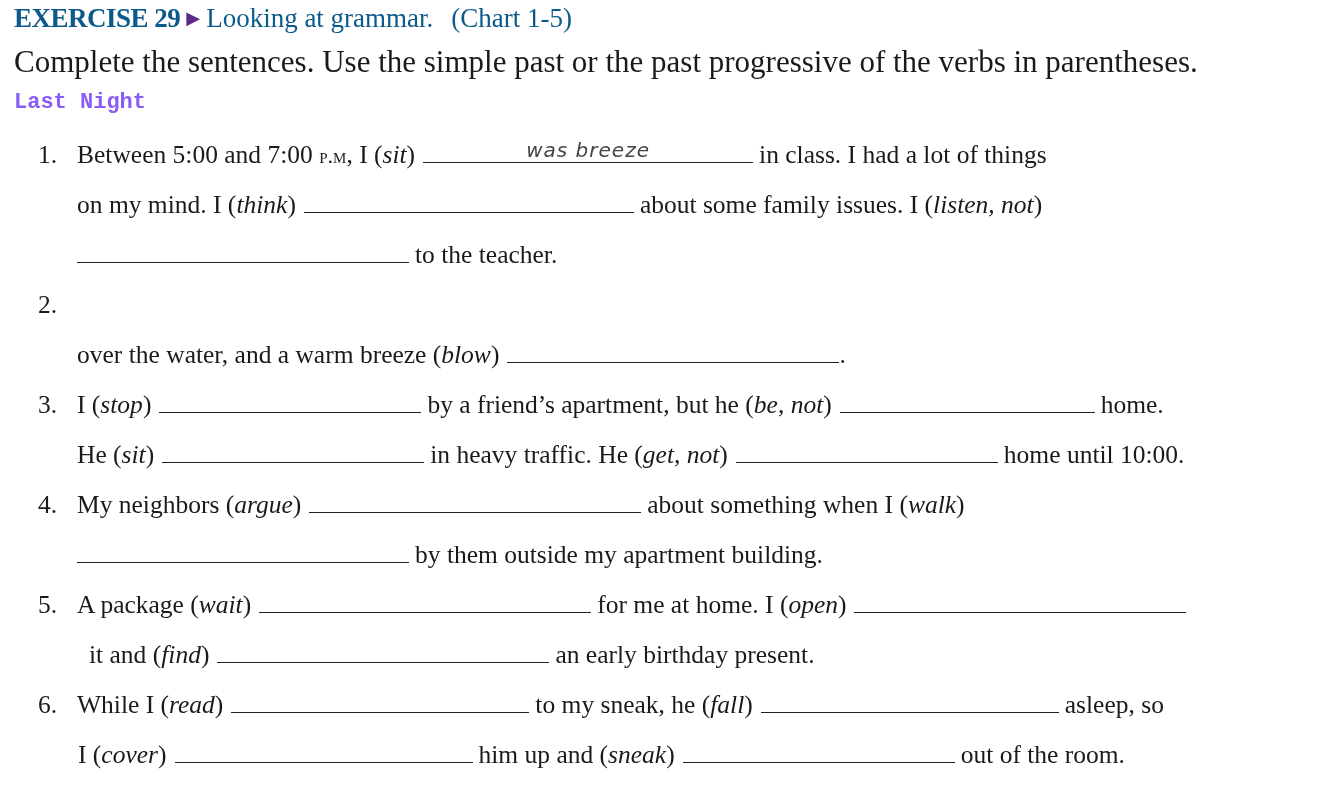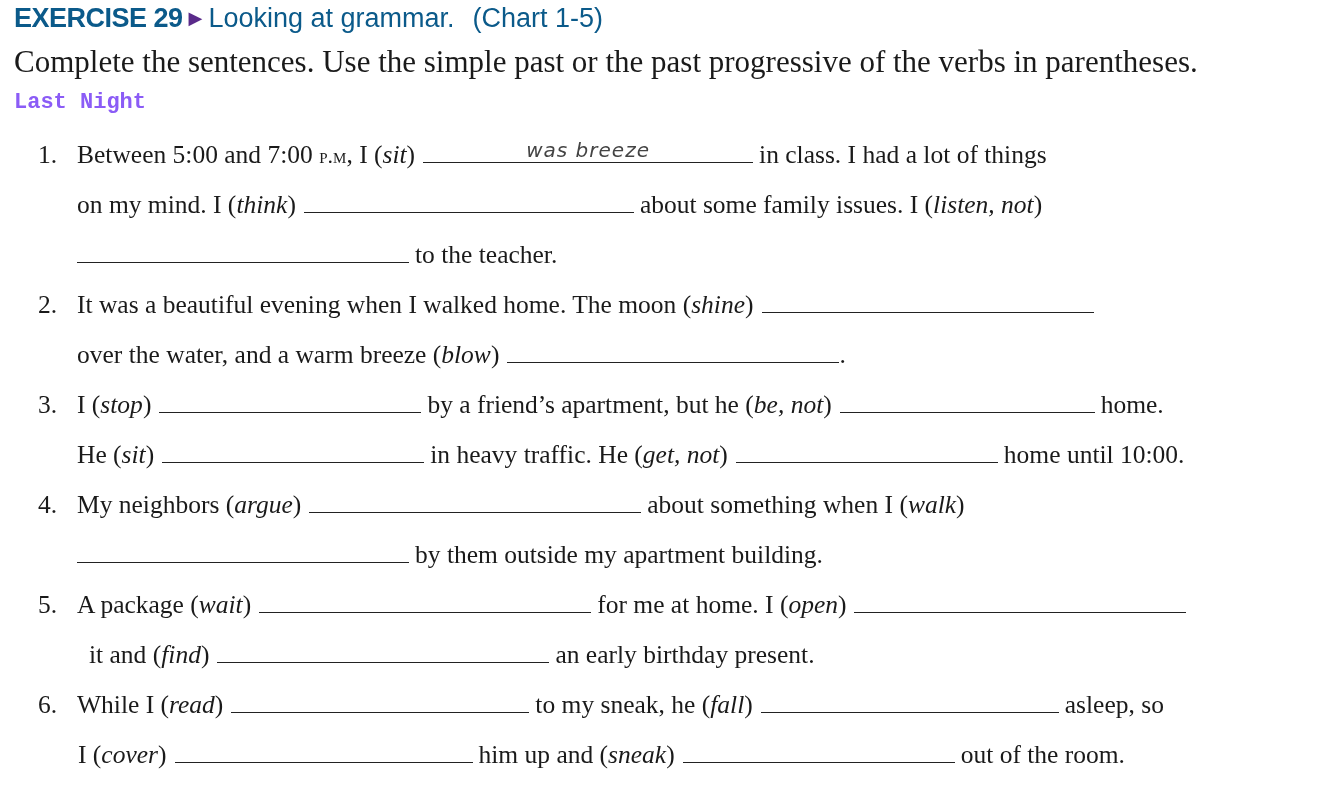--- a/index.html
+++ b/index.html
@@ -1,19 +1,19 @@
 <!DOCTYPE html>
 <html><head>
 <meta charset="utf-8">
 <style>
   html, body { margin: 0; padding: 0; background: #ffffff; }
   body { width: 1333px; height: 786px; position: relative; overflow: hidden; color: #1a1a1a; }
   .title {
     position: absolute; left: 14px; top: 3px; height: 36px;
-    font-family: Liberation Sans, sans-serif; color: #0b5a8a; font-size: 27px; white-space: nowrap; text-align: center;
+    font-family: Liberation Serif, serif; color: #0b5a8a; font-size: 27px; white-space: nowrap; text-align: center;
   }
   .title .ex { font-weight: bold; letter-spacing: -0.5px; }
   .title .arrow { color: #5a2a8a; font-size: 18px; margin: 0 6px 0 6px; position: relative; top: -3px; }
   .title .chart { margin-left: 18px; }
   .instr {
     position: absolute; left: 14px; top: 44px;
     font-family: "Liberation Serif", serif; font-size: 31px; white-space: nowrap; color: #1a1a1a;
   }
   .section {
     position: absolute; left: 14px; top: 90px;
@@ -59,23 +59,20 @@
   </span>
 </div>
 <div class="line" style="top:239px;left:0;width:1333px;padding-left:27px;">
   <span class="text" style="left:69px;">
     <span class="blank" style="width:332px;"></span><span>to the teacher.</span>
   </span>
 </div>
 
 <div class="line" style="top:289px;left:0;width:1333px;">
   <span class="num">2.</span>
-  <span class="text" style="left:77px;">
-    <span>It was a beautiful evening when I walked home.  The moon (</span><span class="verb">shine</span><span>)</span><span class="blank" style="width:332px;"></span>
-  </span>
 </div>
 <div class="line" style="top:339px;left:0;width:1333px;">
   <span class="text" style="left:77px;">
     <span>over the water, and a warm breeze (</span><span class="verb">blow</span><span>)</span><span class="blank" style="width:332px;margin-right:0;"></span><span>.</span>
   </span>
 </div>
 
 <div class="line" style="top:389px;left:0;width:1333px;">
   <span class="num">3.</span>
   <span class="text" style="left:77px;">

